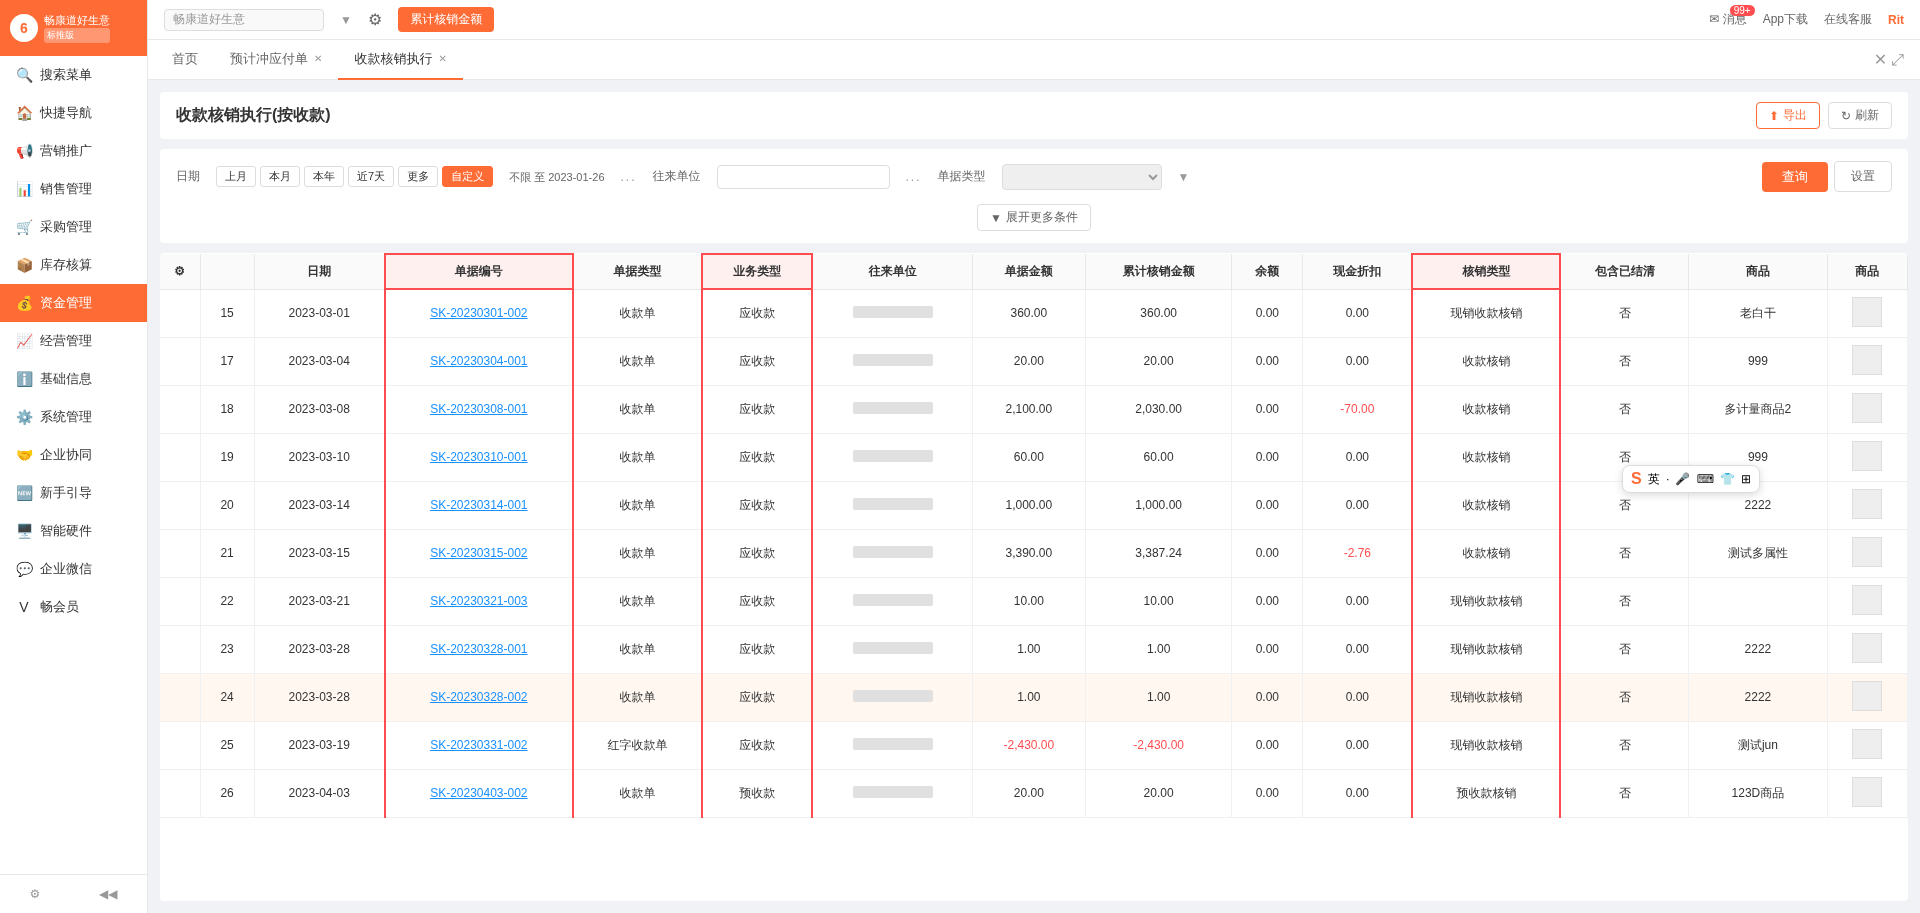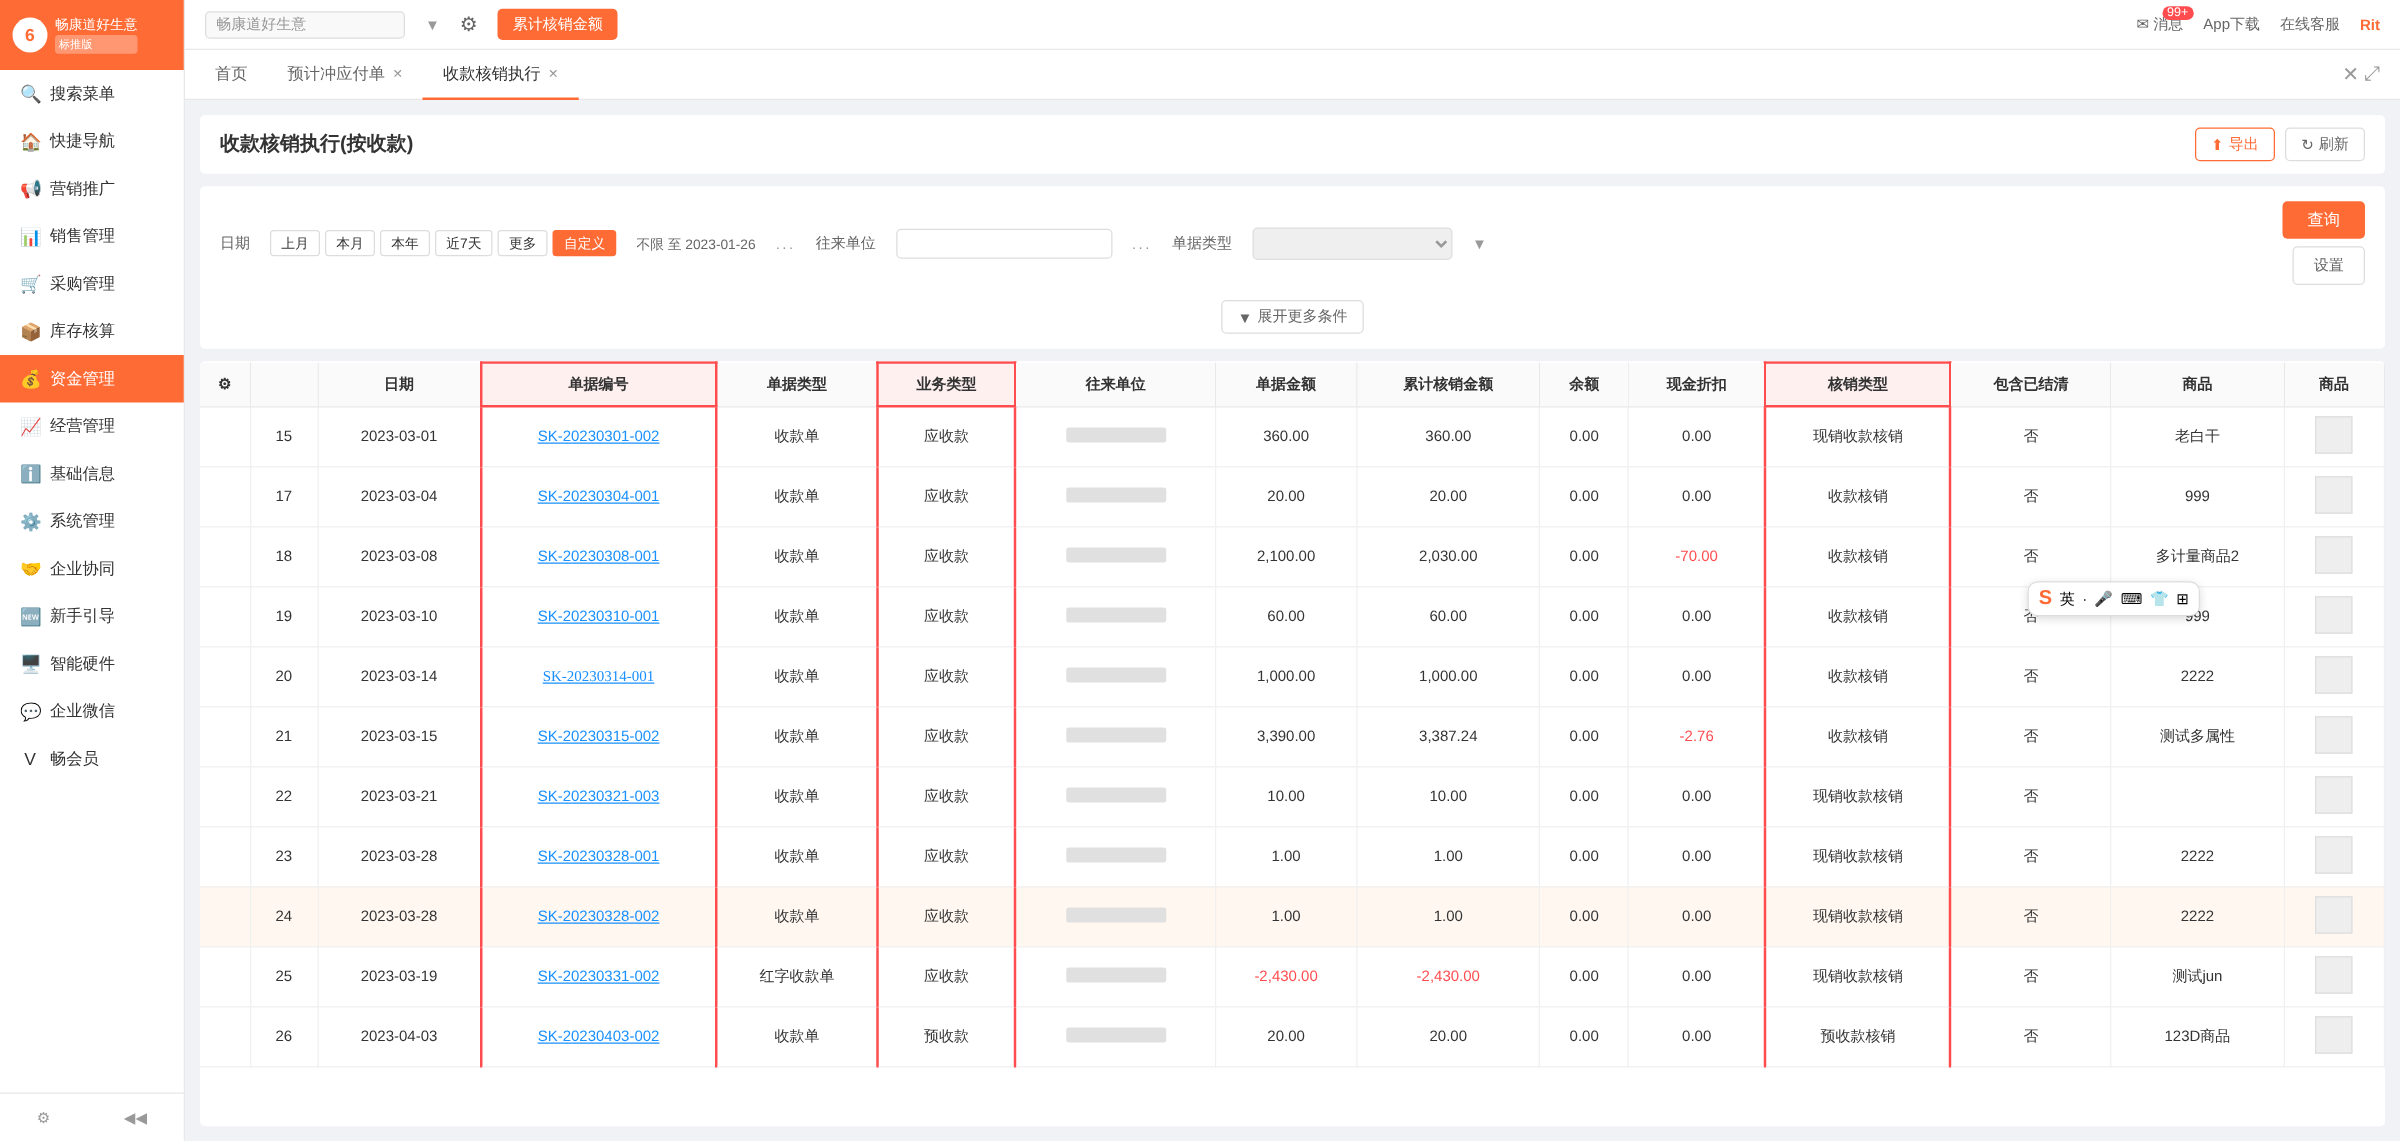--- a/index.html
+++ b/index.html
@@ -52,21 +52,21 @@
     .filter-date-btns { display: flex; gap: 4px; align-items: center; }
     .filter-date-btn { border: 1px solid #ddd; background: #fff; color: #333; border-radius: 3px; padding: 2px 8px; cursor: pointer; font-size: 11px; }
     .filter-date-btn.active-custom { background: #ff6b35; color: #fff; border-color: #ff6b35; }
     .filter-date-sub { color: #666; font-size: 11px; margin-top: 2px; }
     .filter-input { border: 1px solid #ddd; border-radius: 4px; padding: 4px 8px; font-size: 12px; min-width: 160px; }
     .filter-select { border: 1px solid #ddd; border-radius: 4px; padding: 4px 8px; font-size: 12px; min-width: 160px; color: #999; }
     .filter-dots { color: #999; letter-spacing: 2px; }
     .btn-expand { border: 1px solid #ddd; background: #fff; color: #666; border-radius: 4px; padding: 4px 12px; cursor: pointer; font-size: 12px; display: flex; align-items: center; gap: 4px; margin: 6px auto 0; }
     .btn-query { background: #ff6b35; color: #fff; border: none; border-radius: 4px; padding: 6px 20px; cursor: pointer; font-size: 13px; }
     .btn-settings { border: 1px solid #ddd; color: #666; background: #fff; border-radius: 4px; padding: 6px 16px; cursor: pointer; font-size: 12px; }
-    .filter-right-actions { display: flex; flex-direction: column; gap: 6px; align-items: flex-end; margin-left: auto; }
+    .filter-right-actions { display: flex; flex-direction: row; gap: 6px; align-items: flex-end; margin-left: auto; }
 
     
     .table-wrapper { flex: 1; background: #fff; border-radius: 4px; overflow: auto; }
     table { width: 100%; border-collapse: collapse; font-size: 12px; }
     thead th { background: #fafafa; border-bottom: 1px solid #e8e8e8; border-right: 1px solid #e8e8e8; padding: 8px 10px; text-align: center; color: #333; font-weight: 600; white-space: nowrap; position: sticky; top: 0; z-index: 2; }
     tbody td { border-bottom: 1px solid #f0f0f0; border-right: 1px solid #f0f0f0; padding: 7px 10px; text-align: center; color: #333; white-space: nowrap; }
     tbody tr.highlight { background: #fff7f0; }
     .link { color: #1890ff; text-decoration: underline; cursor: pointer; }
     .negative { color: #ff4d4f; }
     .col-num { width: 40px; }
@@ -325,21 +325,21 @@
     <td class="">0.00</td>
     <td style="border-left:2px solid #ff4d4f;border-right:2px solid #ff4d4f;">收款核销</td>
     <td>否</td>
     <td>999</td>
     <td><span style="display:inline-block;width:30px;height:30px;background:#eee;border:1px solid #ddd;"></span></td>
   </tr>
             <tr>
     <td></td>
     <td>20</td>
     <td>2023-03-14</td>
-    <td style="border-left:2px solid #ff4d4f;border-right:2px solid #ff4d4f;font-family:Liberation Serif, serif;"><a class="link">SK-20230314-001</a></td>
+    <td style="border-left:2px solid #ff4d4f;border-right:2px solid #ff4d4f;"><a class="link">SK-20230314-001</a></td>
     <td>收款单</td>
     <td style="border-left:2px solid #ff4d4f;border-right:2px solid #ff4d4f;">应收款</td>
     <td><span style="display:inline-block;width:80px;height:12px;background:#e0e0e0;border-radius:2px;"></span></td>
     <td class="">1,000.00</td>
     <td class="">1,000.00</td>
     <td>0.00</td>
     <td class="">0.00</td>
     <td style="border-left:2px solid #ff4d4f;border-right:2px solid #ff4d4f;">收款核销</td>
     <td>否</td>
     <td>2222</td>

